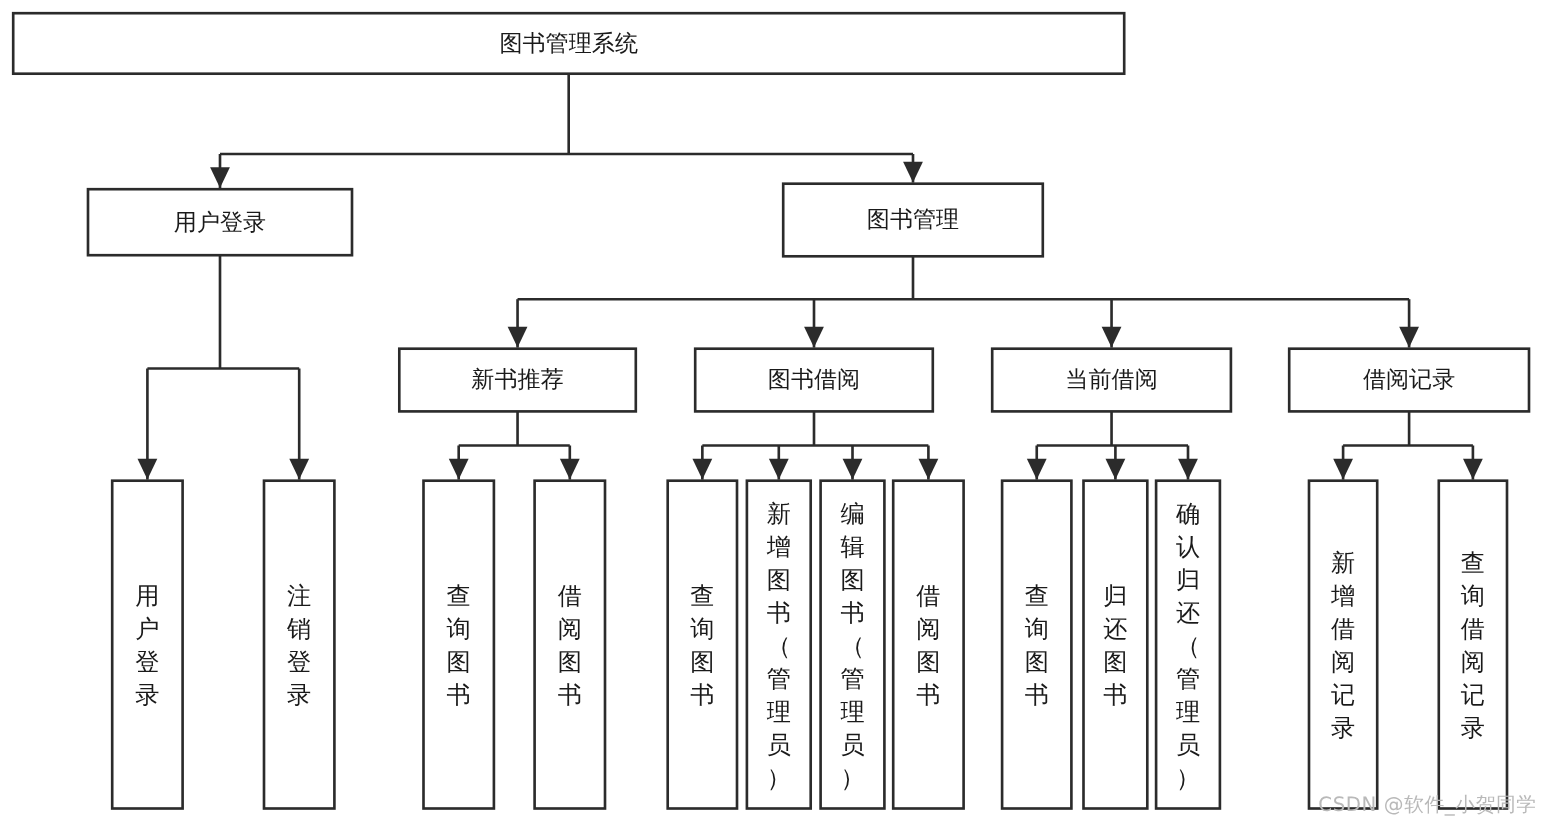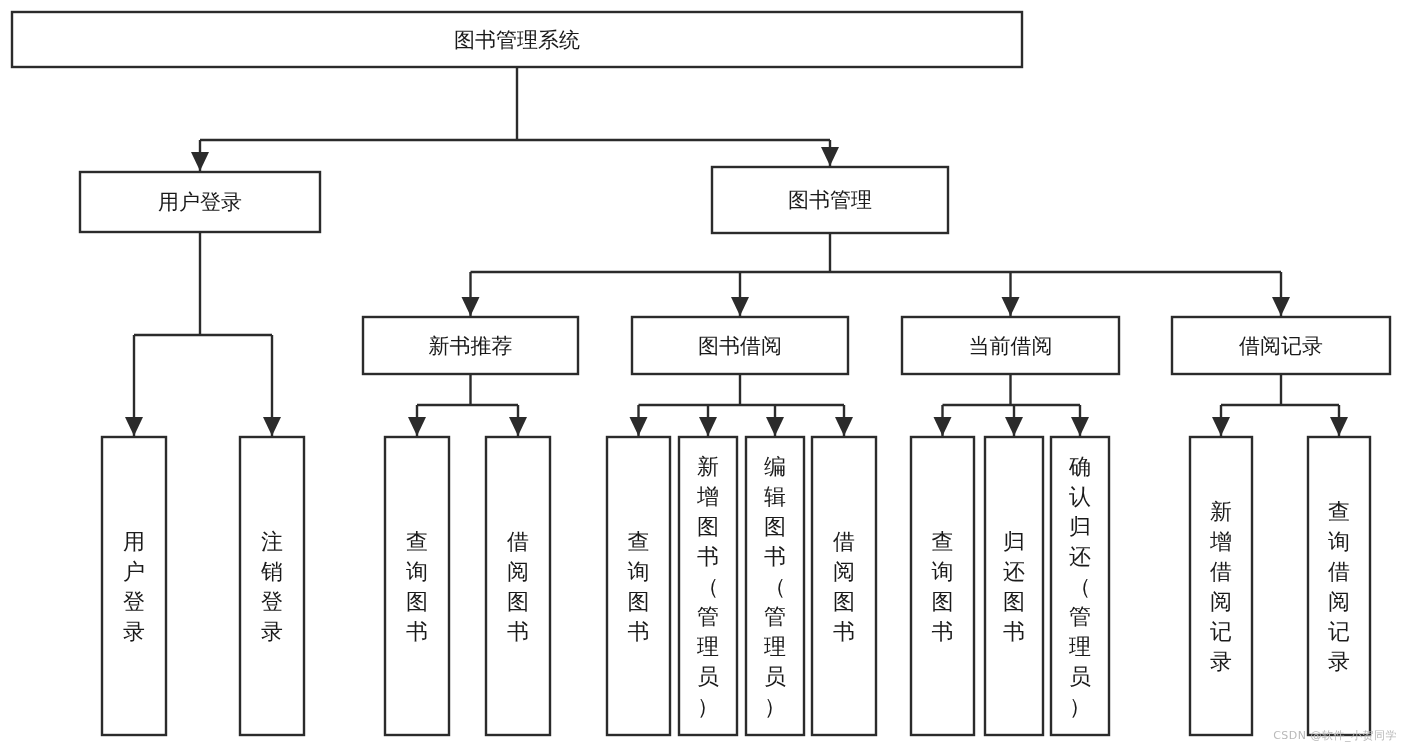--- a/index.html
+++ b/index.html
@@ -53,21 +53,21 @@
     fill: #1a1a1a;
     font-family: "DejaVu Sans", "Liberation Sans", sans-serif;
     font-size: 22px;
     text-anchor: middle;
   }
   .watermark {
     position: absolute;
     right: 8px;
     bottom: 4px;
     font-family: "DejaVu Sans", "Liberation Sans", sans-serif;
-    font-size: 11px;
+    font-size: 18px;
     color: #b9b9b9;
     letter-spacing: 0.5px;
     white-space: nowrap;
     user-select: none;
   }
 </style>
 </head>
 <body>
 
 <div id="diagram-root">

